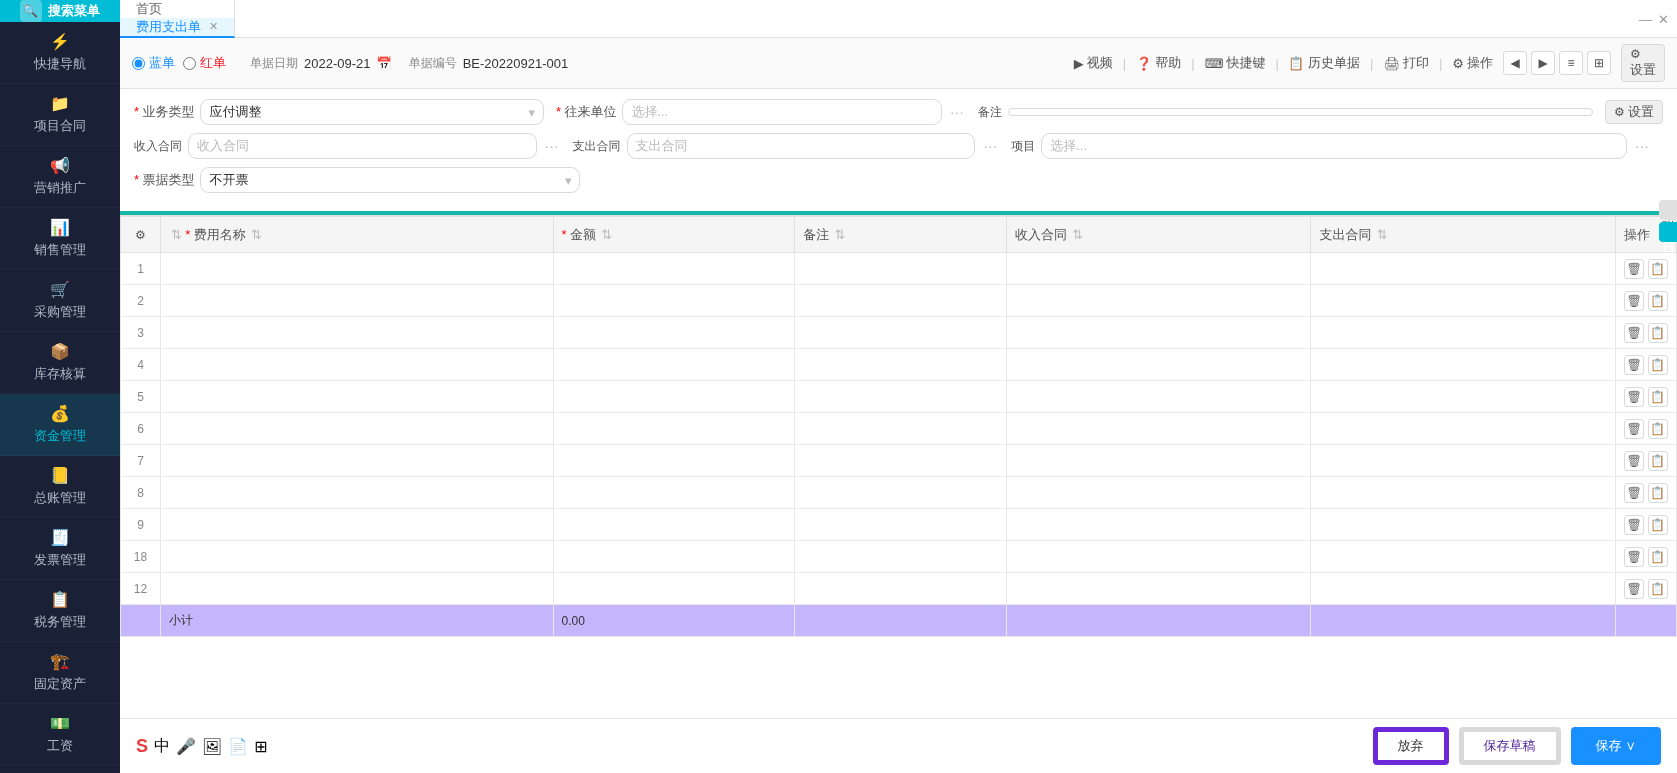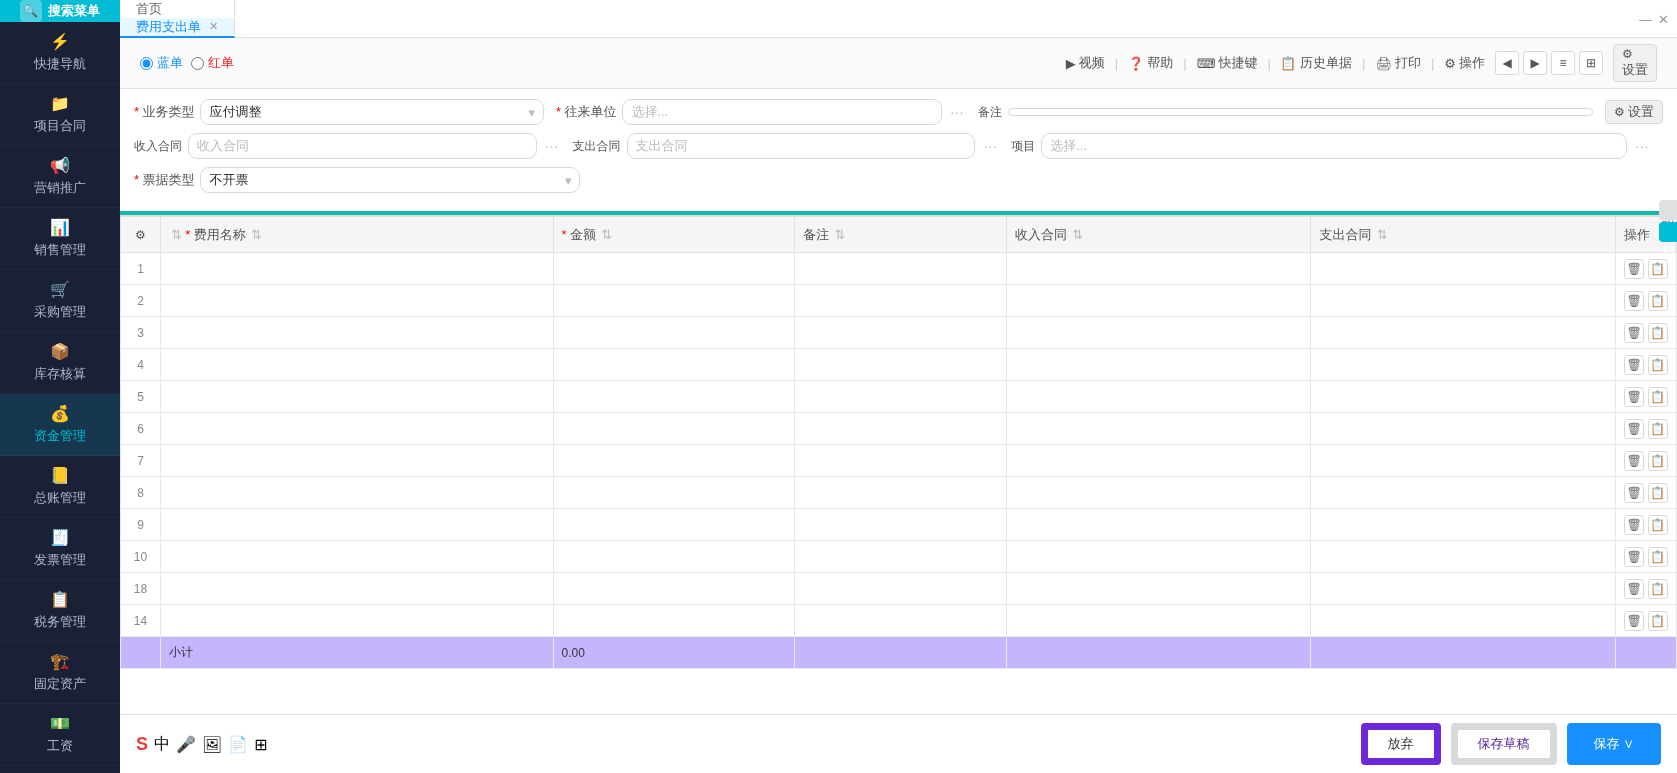--- a/index.html
+++ b/index.html
@@ -93,21 +93,21 @@
       gap: 6px;
       font-size: 16px;
       color: #999;
       cursor: pointer;
     }
 
     
     .toolbar {
       background: #fafafa;
       border-bottom: 1px solid #e0e0e0;
-      padding: 6px 20px;
+      padding: 6px 12px;
       display: flex;
       align-items: center;
       gap: 12px;
       flex-wrap: wrap;
     }
     .radio-group { display: flex; align-items: center; gap: 8px; }
     .radio-label { display: flex; align-items: center; gap: 4px; cursor: pointer; }
     .radio-label input { cursor: pointer; accent-color: #1890ff; }
     .radio-label.blue { color: #1890ff; }
     .radio-label.red { color: #f5222d; }
@@ -261,21 +261,21 @@
       margin-right: auto;
       display: flex;
       align-items: center;
       gap: 6px;
     }
     .btn {
       padding: 5px 20px;
       border-radius: 4px;
       cursor: pointer;
       font-size: 13px;
-      border: 7px solid #6d28d9;
+      border: 5px solid #6d28d9;
       background: white;
       color: #333;
     }
     .btn-draft {
       background: white;
       border-color: #d9d9d9;
       color: #4c1d95;
     }
     .btn-save-more {
       background: #1890ff;
@@ -373,20 +373,27 @@
   <div class="toolbar">
     <div class="radio-group">
       <label class="radio-label blue">
         <input type="radio" name="billtype" checked="" style="">
         <span>蓝单</span>
       </label>
       <label class="radio-label red">
         <input type="radio" name="billtype" style="">
         <span>红单</span>
       </label>
+    </div>
+    <div class="field-info">
+      <span class="label">单据日期</span>
+      <span class="value">2022-09-21</span>
+      <span style="color:#1890ff;">📅</span>
+      <span class="label" style="margin-left:10px;">单据编号</span>
+      <span class="value">BE-20220921-001</span>
     </div>
     <div class="toolbar-right">
       <span>▶ <span>视频</span></span>
       <span style="color:#ccc;">|</span>
       <span>❓ <span>帮助</span></span>
       <span style="color:#ccc;">|</span>
       <span>⌨ <span>快捷键</span></span>
       <span style="color:#ccc;">|</span>
       <span>📋 <span>历史单据</span></span>
       <span style="color:#ccc;">|</span>
@@ -620,49 +627,35 @@
     <td></td>
     <td></td>
     <td>
       <div class="operation-cell">
         <div class="op-btn">🗑</div>
         <div class="op-btn">📋</div>
       </div>
     </td>
   </tr>
           <tr>
-    <td>10</td>
-    <td></td>
-    <td></td>
-    <td></td>
-    <td></td>
-    <td></td>
-    <td>
-      <div class="operation-cell">
-        <div class="op-btn">🗑</div>
-        <div class="op-btn">📋</div>
-      </div>
-    </td>
-  </tr>
-          <tr>
     <td>18</td>
     <td></td>
     <td></td>
     <td></td>
     <td></td>
     <td></td>
     <td>
       <div class="operation-cell">
         <div class="op-btn">🗑</div>
         <div class="op-btn">📋</div>
       </div>
     </td>
   </tr>
           <tr>
-    <td>14</td>
+    <td>12</td>
     <td></td>
     <td></td>
     <td></td>
     <td></td>
     <td></td>
     <td>
       <div class="operation-cell">
         <div class="op-btn">🗑</div>
         <div class="op-btn">📋</div>
       </div>

